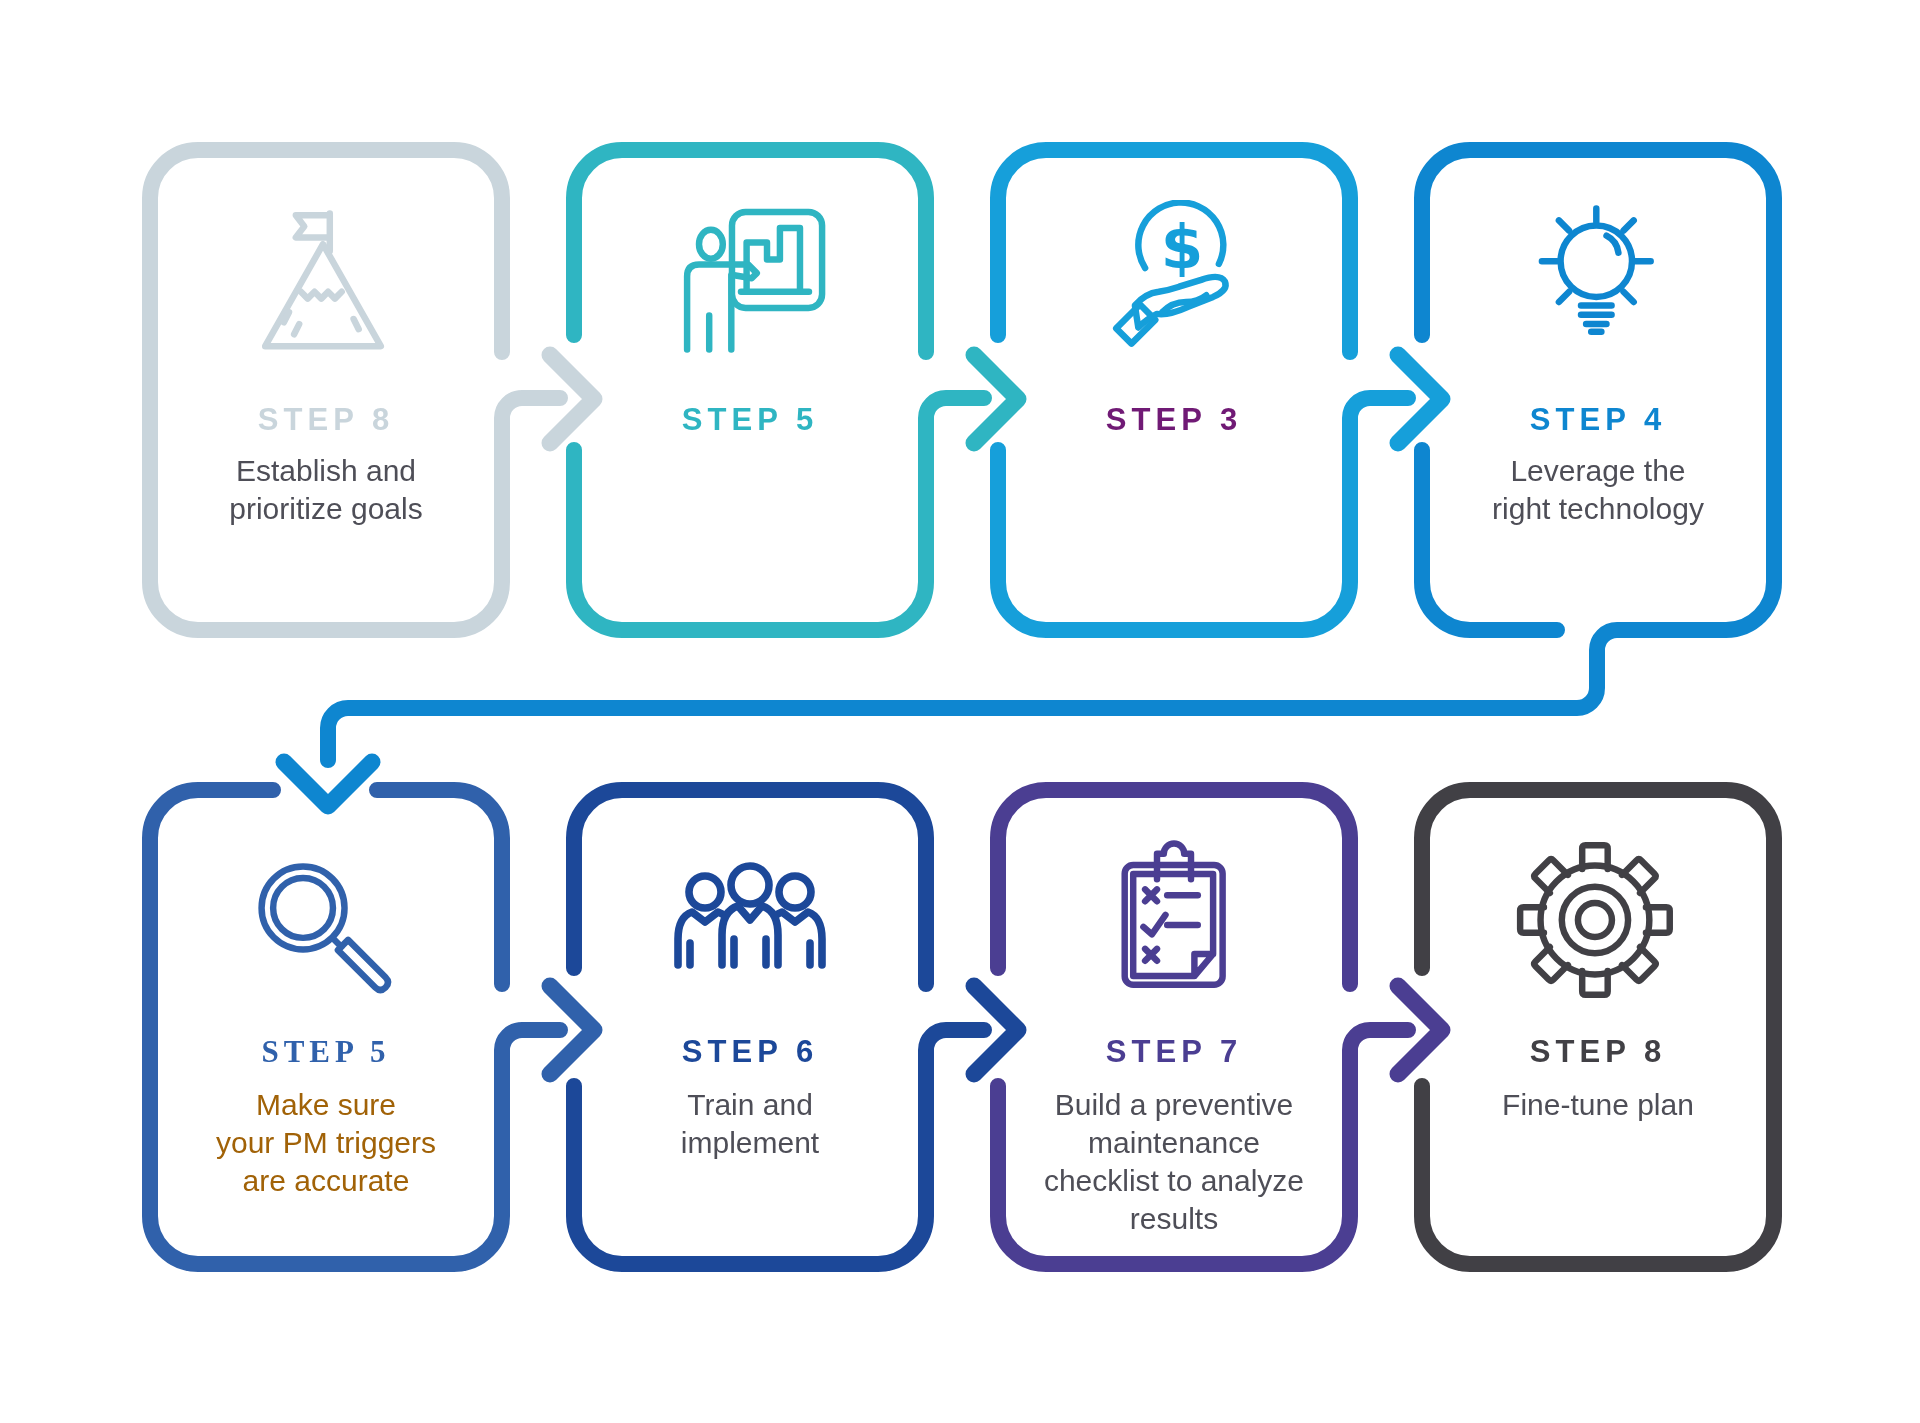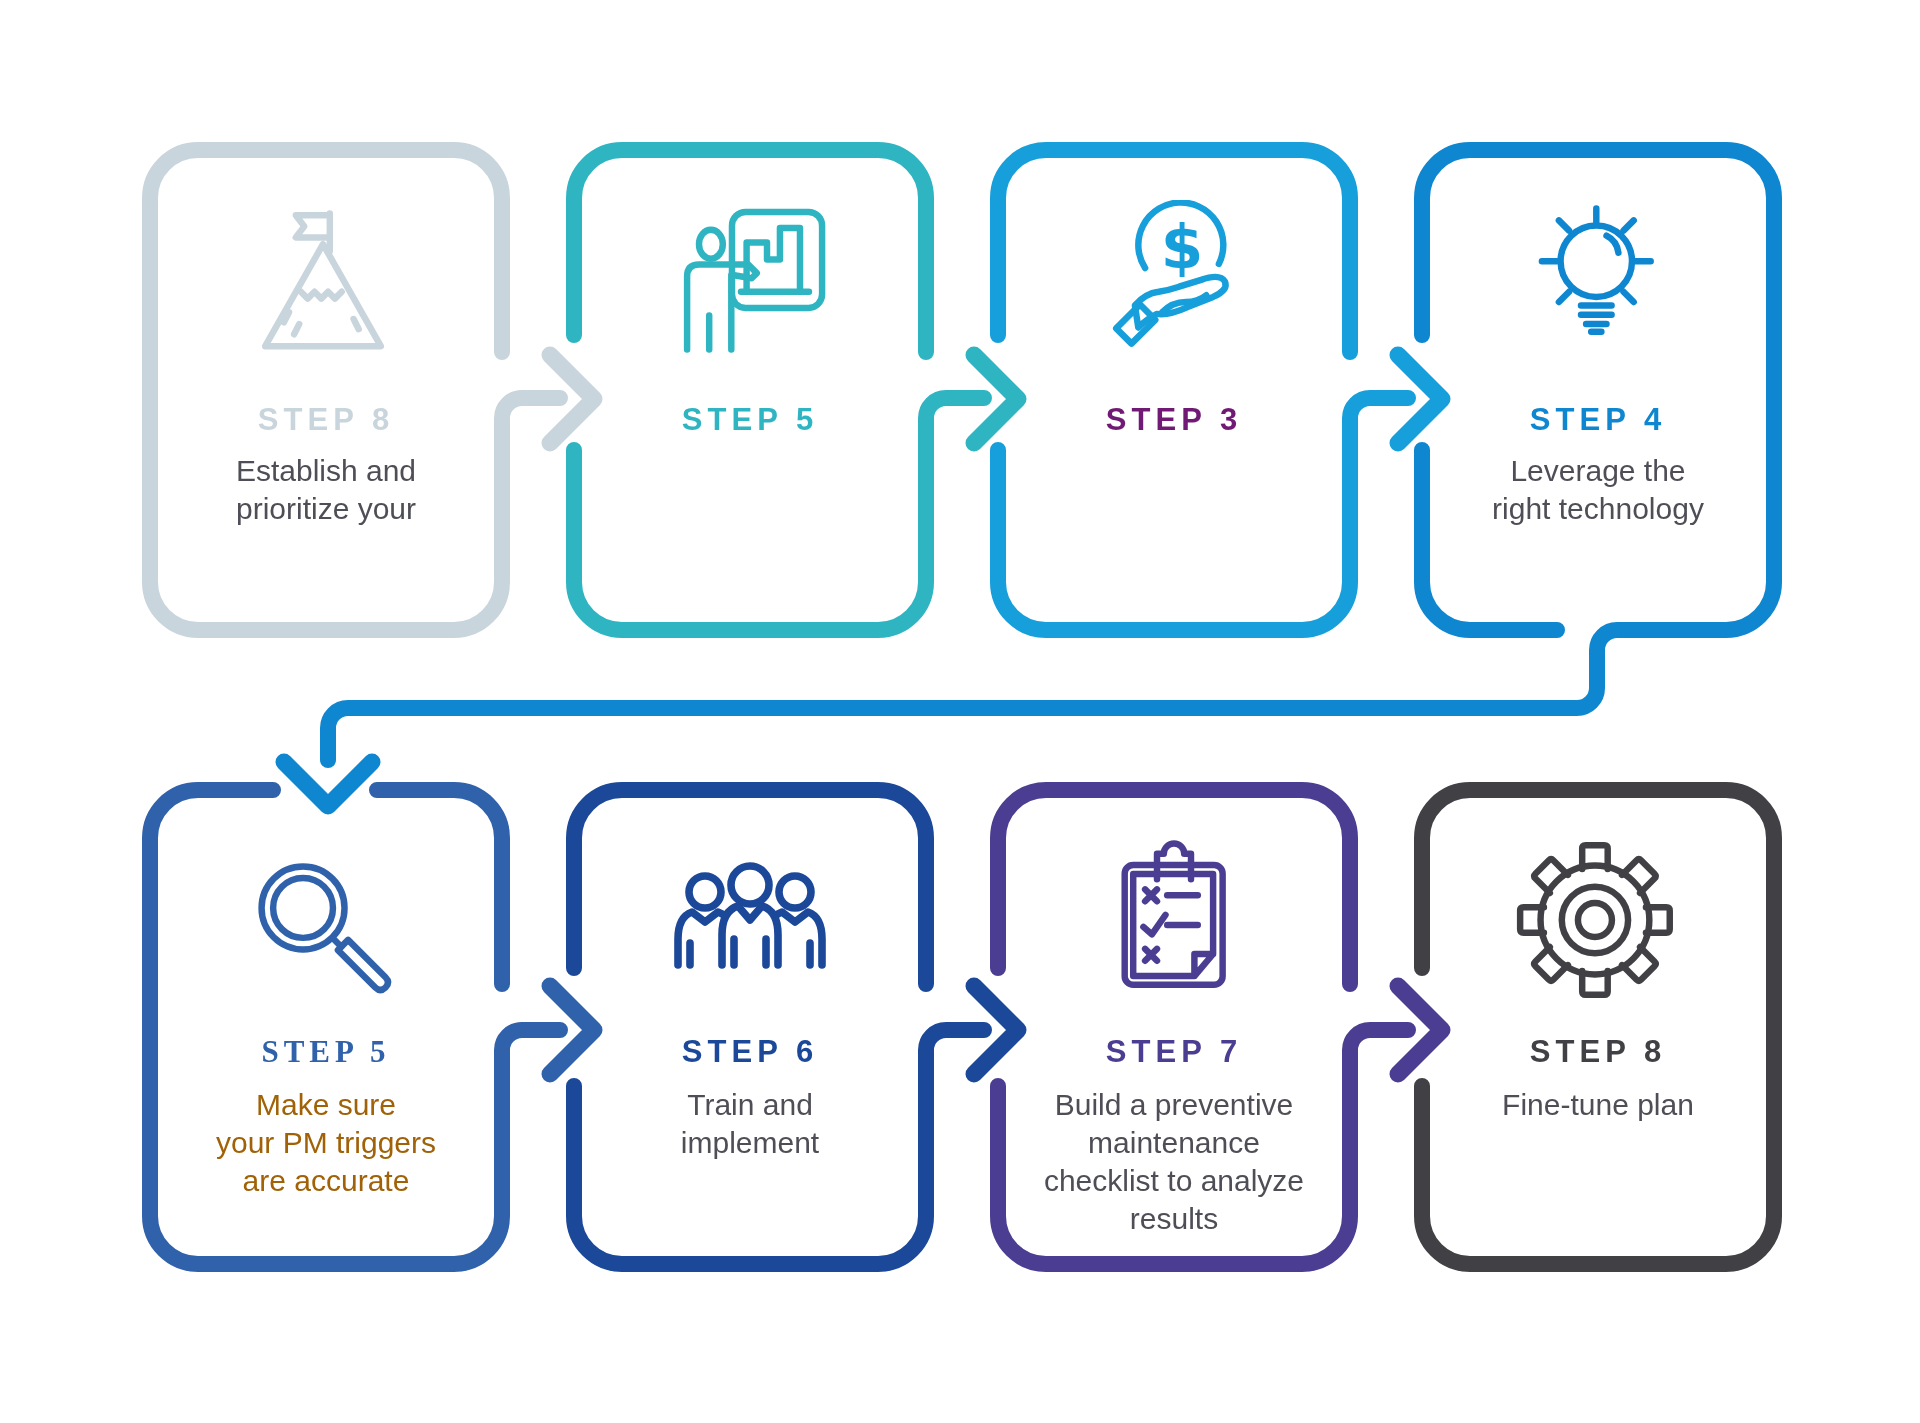--- a/index.html
+++ b/index.html
@@ -163,21 +163,21 @@
       <path transform="rotate(135 48.2 50)" d="M 40.7 20 L 40.7 8 Q 40.7 6 42.7 6 L 53.7 6 Q 55.7 6 55.7 8 L 55.7 20"></path>
       <path transform="rotate(180 48.2 50)" d="M 40.7 20 L 40.7 8 Q 40.7 6 42.7 6 L 53.7 6 Q 55.7 6 55.7 8 L 55.7 20"></path>
       <path transform="rotate(225 48.2 50)" d="M 40.7 20 L 40.7 8 Q 40.7 6 42.7 6 L 53.7 6 Q 55.7 6 55.7 8 L 55.7 20"></path>
       <path transform="rotate(270 48.2 50)" d="M 40.7 20 L 40.7 8 Q 40.7 6 42.7 6 L 53.7 6 Q 55.7 6 55.7 8 L 55.7 20"></path>
       <path transform="rotate(315 48.2 50)" d="M 40.7 20 L 40.7 8 Q 40.7 6 42.7 6 L 53.7 6 Q 55.7 6 55.7 8 L 55.7 20"></path>
     </g>
   </svg>
 
   <div class="step-title row1 title-pos col1" style="color: rgb(201, 213, 220);">STEP 8</div>
   <div class="step-desc row1 desc-pos col1" style="color: rgb(78, 78, 87);">Establish and
-prioritize your</div>
+prioritize goals</div>
 
   <div class="step-title row1 title-pos col2" style="color: rgb(47, 181, 194);">STEP 5</div>
 
   <div class="step-title row1 title-pos col3" style="color: #701a75;">STEP 3</div>
 
   <div class="step-title row1 title-pos col4" style="color: rgb(14, 134, 208);">STEP 4</div>
   <div class="step-desc row1 desc-pos col4" style="color: rgb(78, 78, 87);">Leverage the
 right technology</div>
 
   <div class="step-title row2 title-pos col1" style="color: rgb(48, 97, 171); font-family: Liberation Serif, serif;">STEP 5</div>

